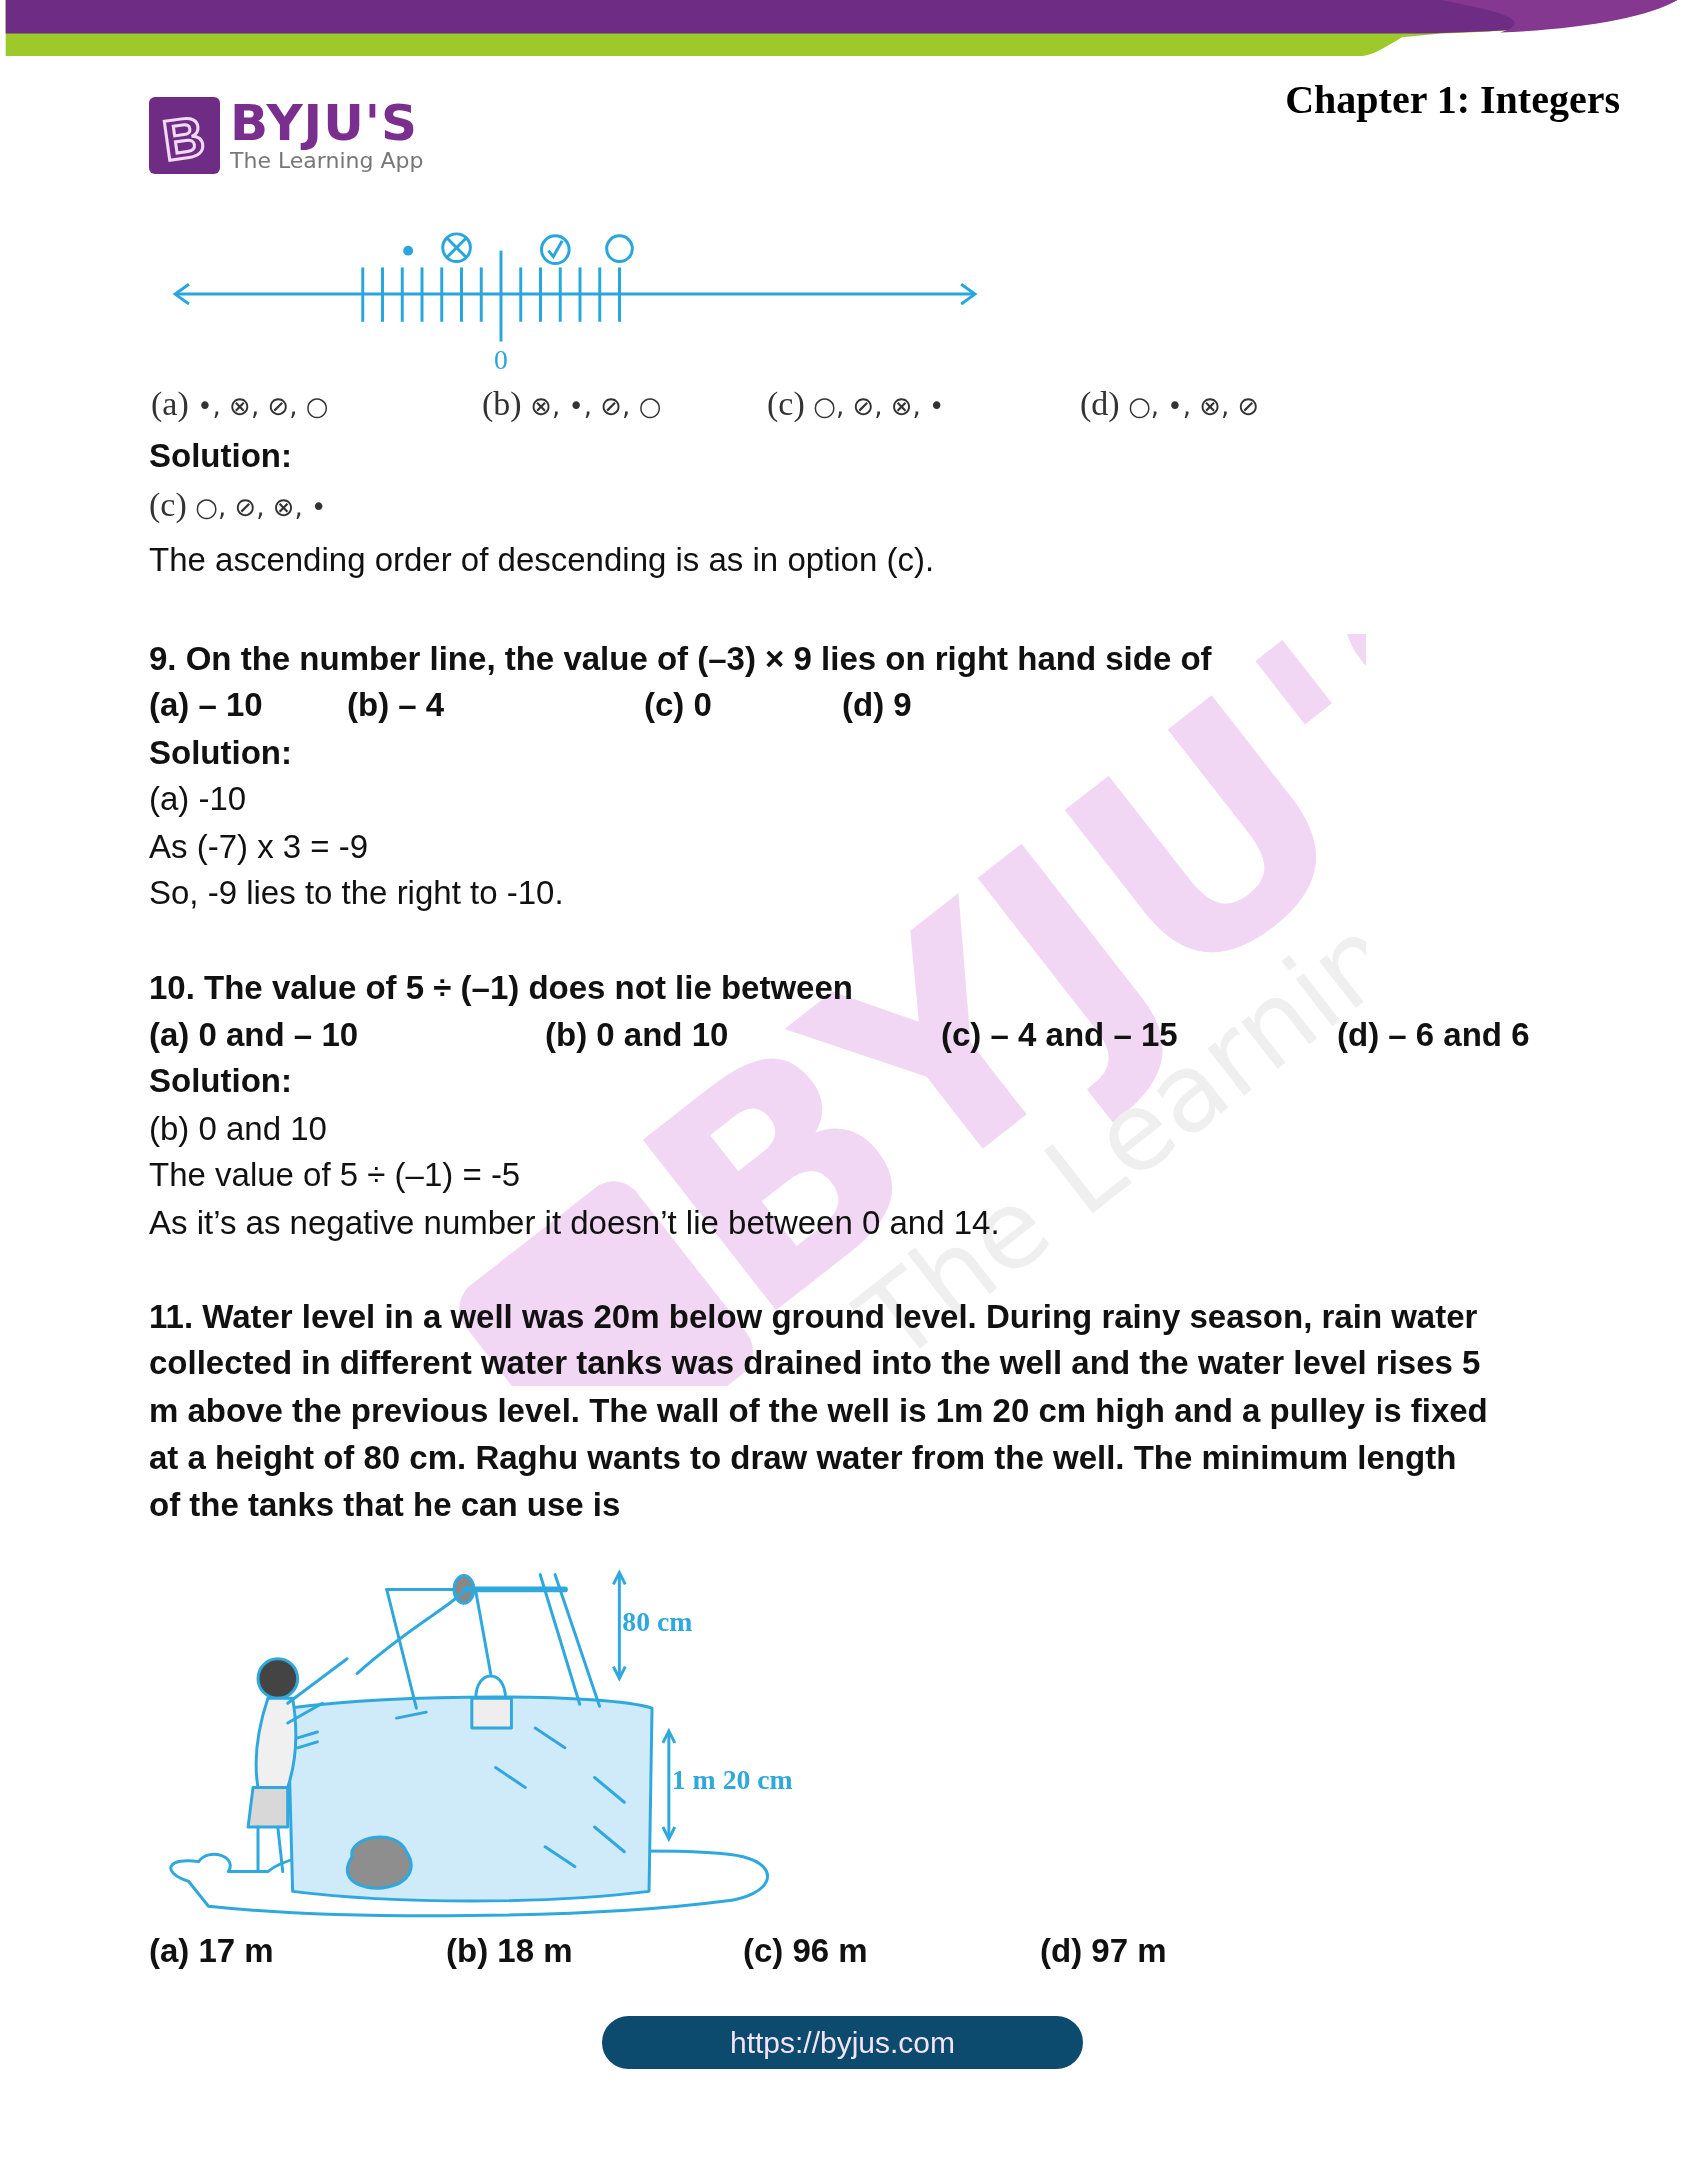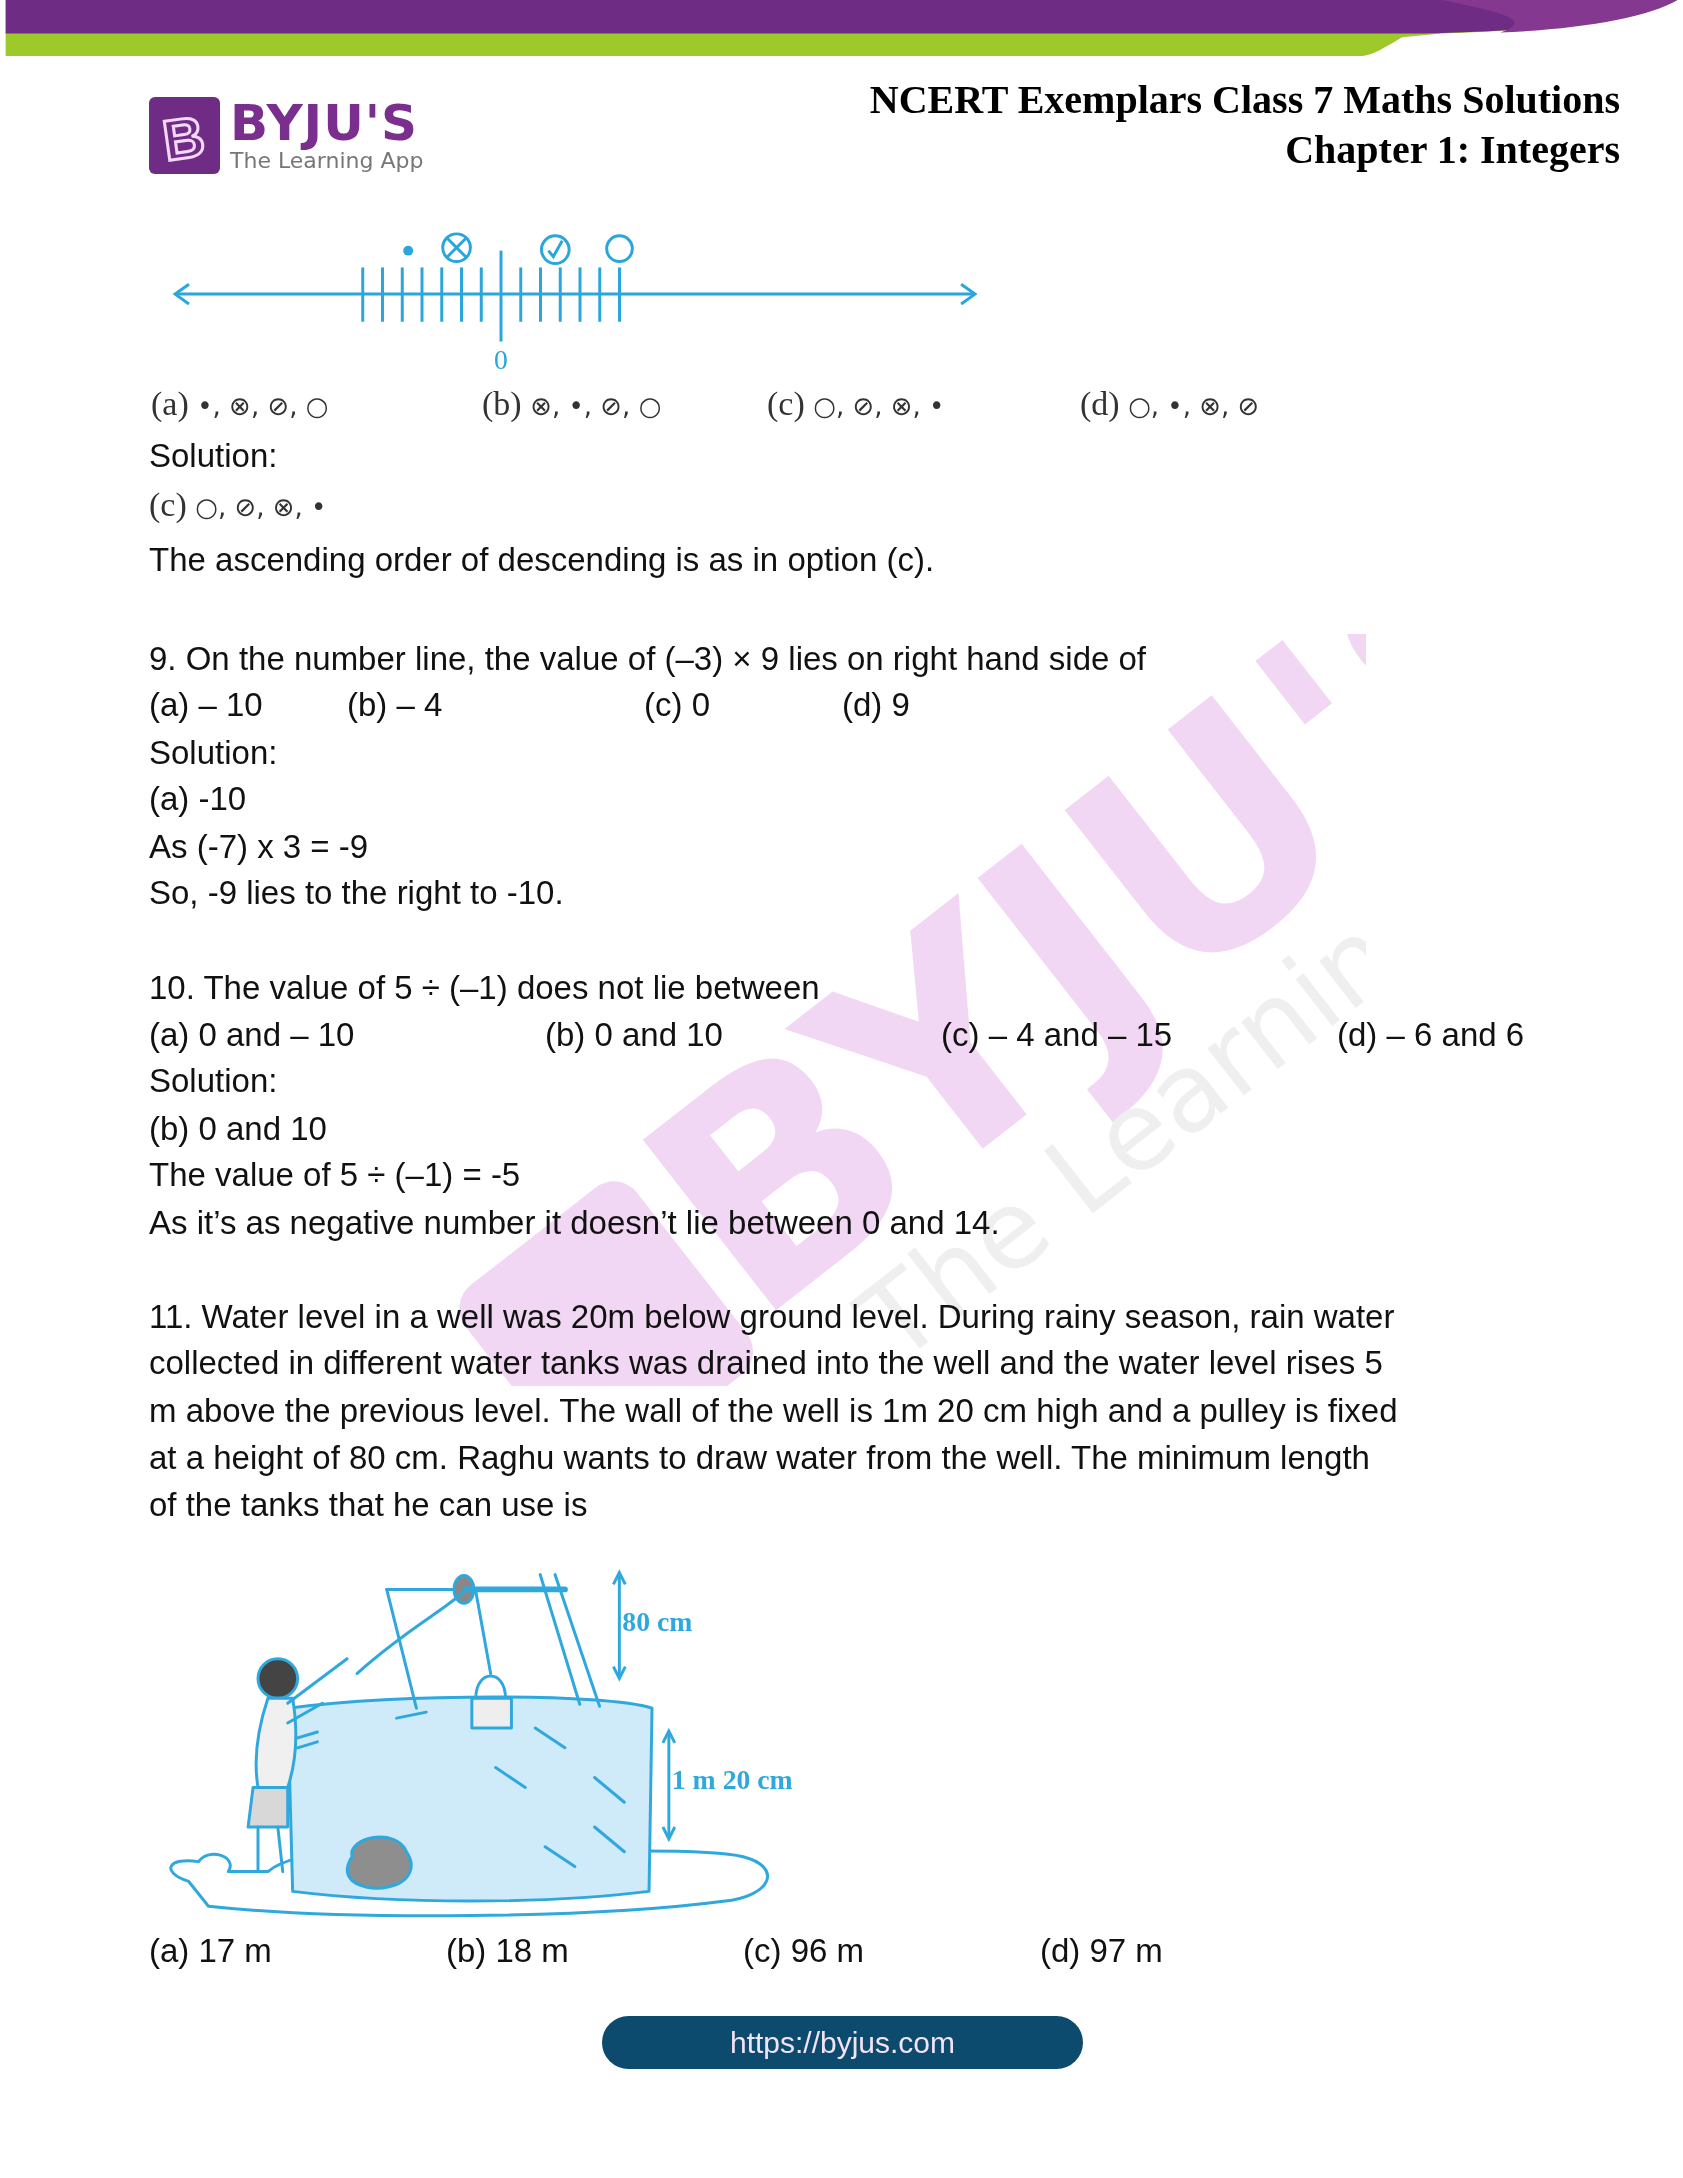--- a/index.html
+++ b/index.html
@@ -11,21 +11,21 @@
   .logo-mark span { position:absolute; left:14px; top:8px; font-family:"Liberation Sans", sans-serif;
         font-weight:bold; font-size:57px; color:#6f2c84; -webkit-text-stroke:3px #f3d9f7; transform:rotate(-8deg); }
   .logo-text { margin-left:10px; }
   .logo-name { font-family:"DejaVu Sans", sans-serif; font-weight:bold; font-size:50px; color:#7a2f8f; line-height:50px; letter-spacing:1px; }
   .logo-tag { font-family:"DejaVu Sans", sans-serif; font-size:22px; color:#777; line-height:26px; }
   .doc-title { position:absolute; right:63px; top:75px; text-align:right;
         font-family:"Liberation Serif", serif; font-weight:bold; font-size:40px; line-height:50px; color:#000; }
   .watermark { position:absolute; left:376px; top:634px; width:990px; height:752px; pointer-events:none; }
   .content { position:absolute; left:149px; top:0; width:1406px; font-family:"Liberation Sans", sans-serif; }
   .line { position:absolute; left:0; font-size:33px; line-height:40px; white-space:nowrap; }
-  .b { font-weight:normal;text-align:center; }
+  .b { font-weight:bold;text-align:center; }
   .opt { position:absolute; font-size:33px; line-height:40px; white-space:nowrap; }
   .serifopt { font-family:"Liberation Serif", serif; font-size:34px; color:#333; }
   .numline { position:absolute; left:158px; top:218px; }
   .footer-pill { position:absolute; left:602px; top:2016px; width:481px; height:53px; border-radius:27px;
         background:#0c4a6e; color:#f2e4f5; display:flex; align-items:center; justify-content:center;
         font-family:"Liberation Sans", sans-serif; font-size:30px; }
   .illus { position:absolute; left:149px; top:1530px; }
   .sym { font-family:"DejaVu Sans", sans-serif; font-size:26px; }
 </style>
 </head>
@@ -41,21 +41,20 @@
   <div class="logo-mark">
       <span>B</span>
     </div>
   <div class="logo-text">
     <div class="logo-name">BYJU'S</div>
     <div class="logo-tag">The Learning App</div>
   </div>
 </div>
 
 <div class="doc-title">
-  <div>NCERT Exemplars Class 7 Maths Solutions</div>
   <div>Chapter 1: Integers</div>
 </div>
 
 <svg class="watermark" viewBox="0 0 1000 760">
   <g transform="rotate(-38 500 380)" opacity="0.9">
     <rect x="-20" y="350" width="220" height="240" rx="30" fill="#f1d3f3"></rect>
     <text x="210" y="560" font-family="DejaVu Sans, sans-serif" font-weight="bold" font-size="300" fill="#f1d3f3">BYJU'S</text>
     <text x="300" y="680" font-family="DejaVu Sans, sans-serif" font-size="110" fill="#eeeeee">The Learning App</text>
   </g>
 </svg>

